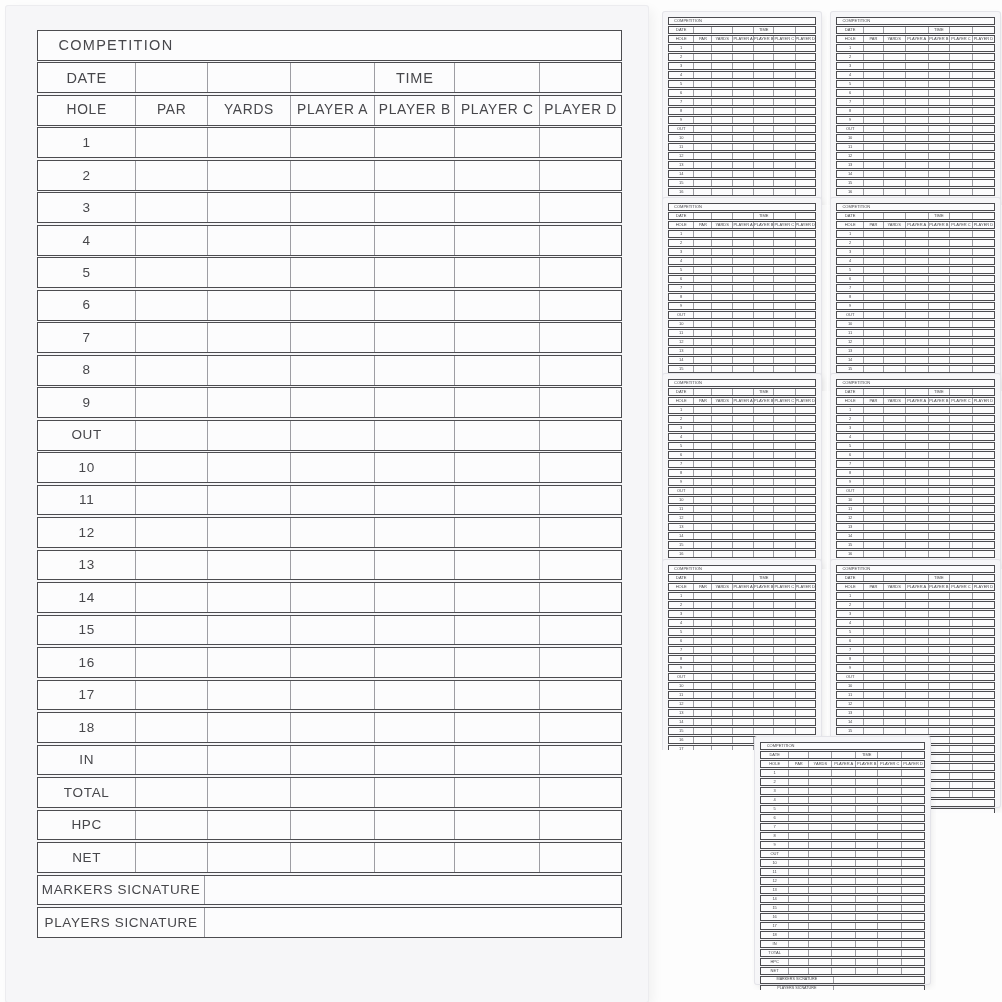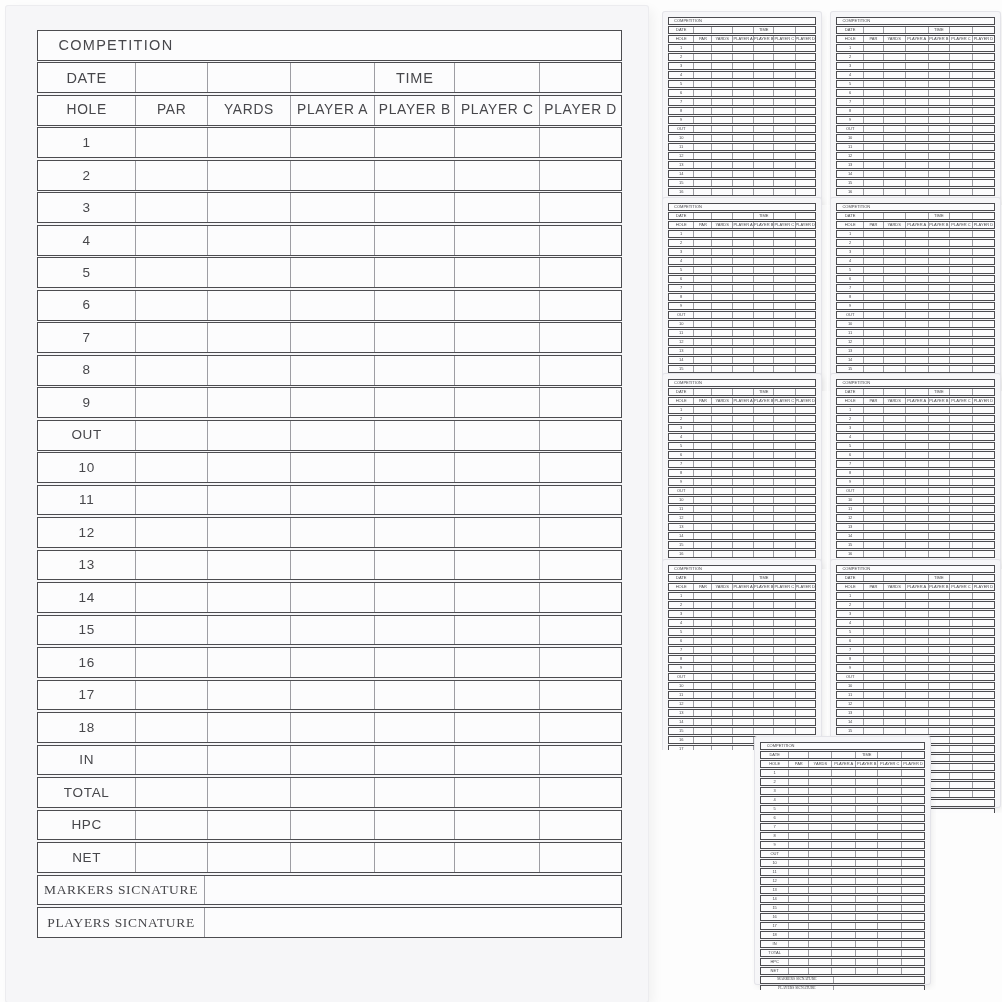--- a/index.html
+++ b/index.html
@@ -37,21 +37,21 @@
   }
   .row {
     display:grid; grid-template-columns: var(--cols);
     background: var(--cellfill, #fcfcfd);
     border: var(--bw) solid var(--line, #4c4c50);
     height: var(--rh);
     margin-bottom: var(--gap);
     box-sizing: content-box;
   }
   .row.comp { grid-template-columns: 100%; }
-  .row.sig  { grid-template-columns: 28.5% 71.5%; font-family: Liberation Serif, serif; }
+  .row.sig  { grid-template-columns: 28.5% 71.5%; }
   .mini .row.sig { grid-template-columns: 44% 56%; }
   .c {
     display:flex; align-items:center; justify-content:center;
     border-left: var(--gl) solid var(--gridline, #9d9da3);
     overflow:hidden; white-space:nowrap;
     font-size: var(--fs); line-height:1; letter-spacing:.05em;
   }
   .c:first-child { border-left:none; }
   .comp .c { justify-content:flex-start; padding-left:3.5%; letter-spacing:.09em; }
   .sig .c:first-child { font-size: calc(var(--fs) * .93); }

